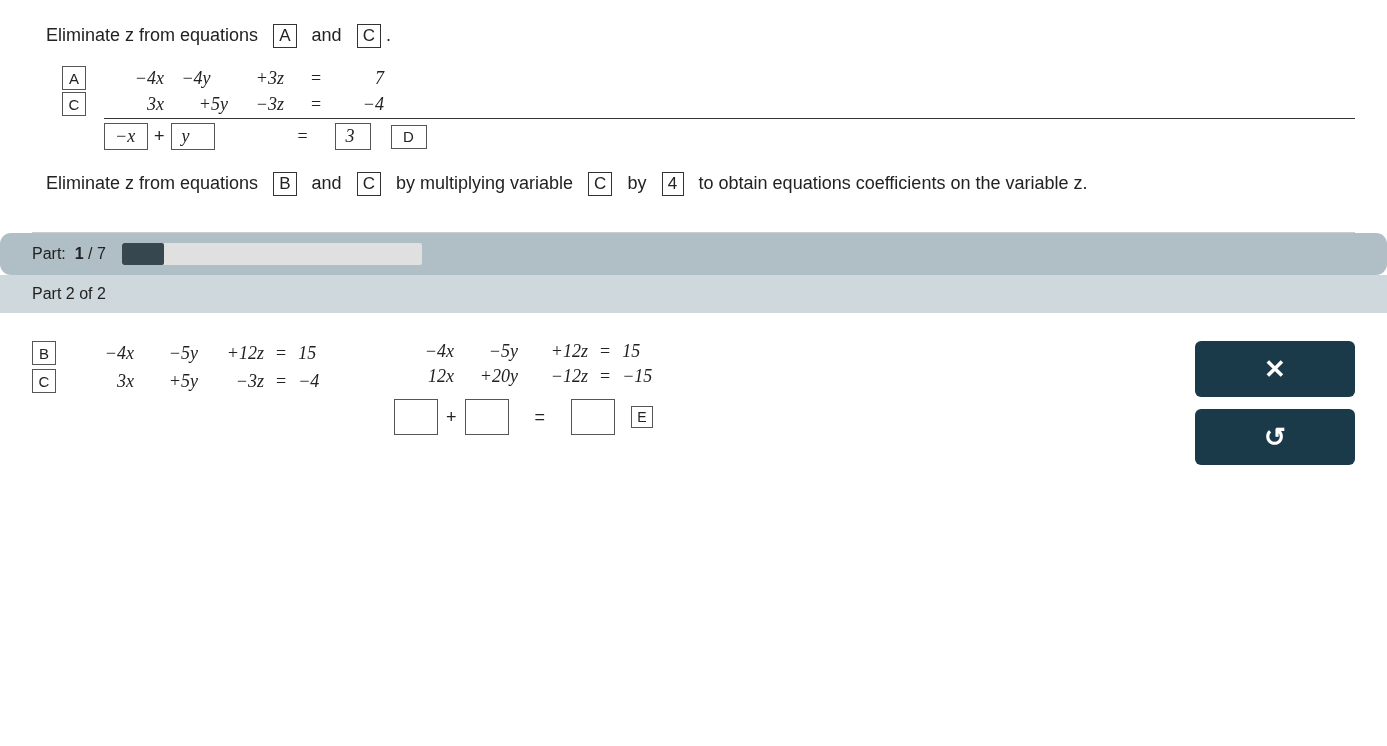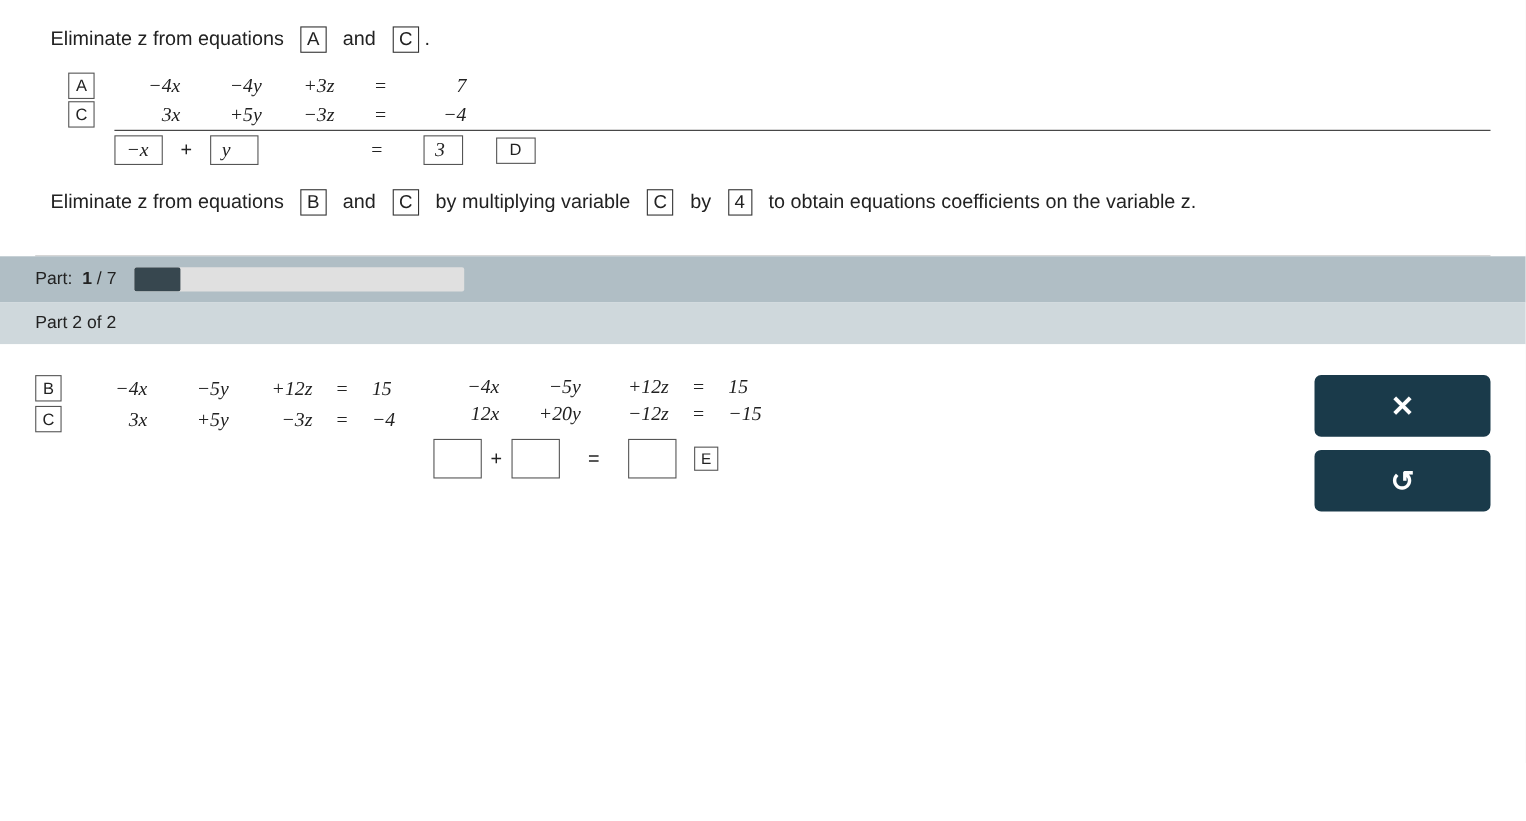--- a/index.html
+++ b/index.html
@@ -60,21 +60,21 @@
       font-family: Arial, sans-serif;
       margin-right: 18px;
       background: #fff;
     }
     .eq-math {
       font-family: Georgia, serif;
       font-style: italic;
       font-size: 18px;
       display: flex;
       align-items: center;
-      gap: 10px;
+      gap: 0;
       min-width: 320px;
     }
     .eq-math span {
       display: inline-block;
     }
     .term-coeff {
       min-width: 60px;
       text-align: right;
     }
     .eq-equals {
@@ -115,20 +115,21 @@
       height: 24px;
       padding: 0;
     }
     
     .progress-section {
       background: #b0bec5;
       padding: 10px 32px;
       display: flex;
       align-items: center;
       gap: 16px;
+      border-radius: 11px;
     }
     .progress-label {
       font-family: Arial, sans-serif;
       font-size: 16px;
       font-weight: normal;
       color: #222;
     }
     .progress-label strong { font-weight: bold; }
     .progress-bar-container {
       width: 300px;
@@ -281,21 +282,21 @@
       <span class="box-label">C</span>
       <span>.</span>
     </div>
 
     <div class="equation-block">
 
       <div class="eq-row">
         <span class="eq-label">A</span>
         <div class="eq-math">
           <span class="term-coeff" style="min-width:60px;">−4x</span>
-          <span class="term-coeff" style="min-width:64px;">−4y</span>
+          <span class="term-coeff" style="min-width:64px;text-align:center;">−4y</span>
           <span class="term-coeff" style="min-width:56px;">+3z</span>
           <span class="eq-equals" style="font-style:normal;margin:0 12px;">=</span>
           <span class="eq-rhs">7</span>
         </div>
       </div>
 
       <div class="eq-row">
         <span class="eq-label">C</span>
         <div class="eq-math">
           <span class="term-coeff" style="min-width:60px;">3x</span>

